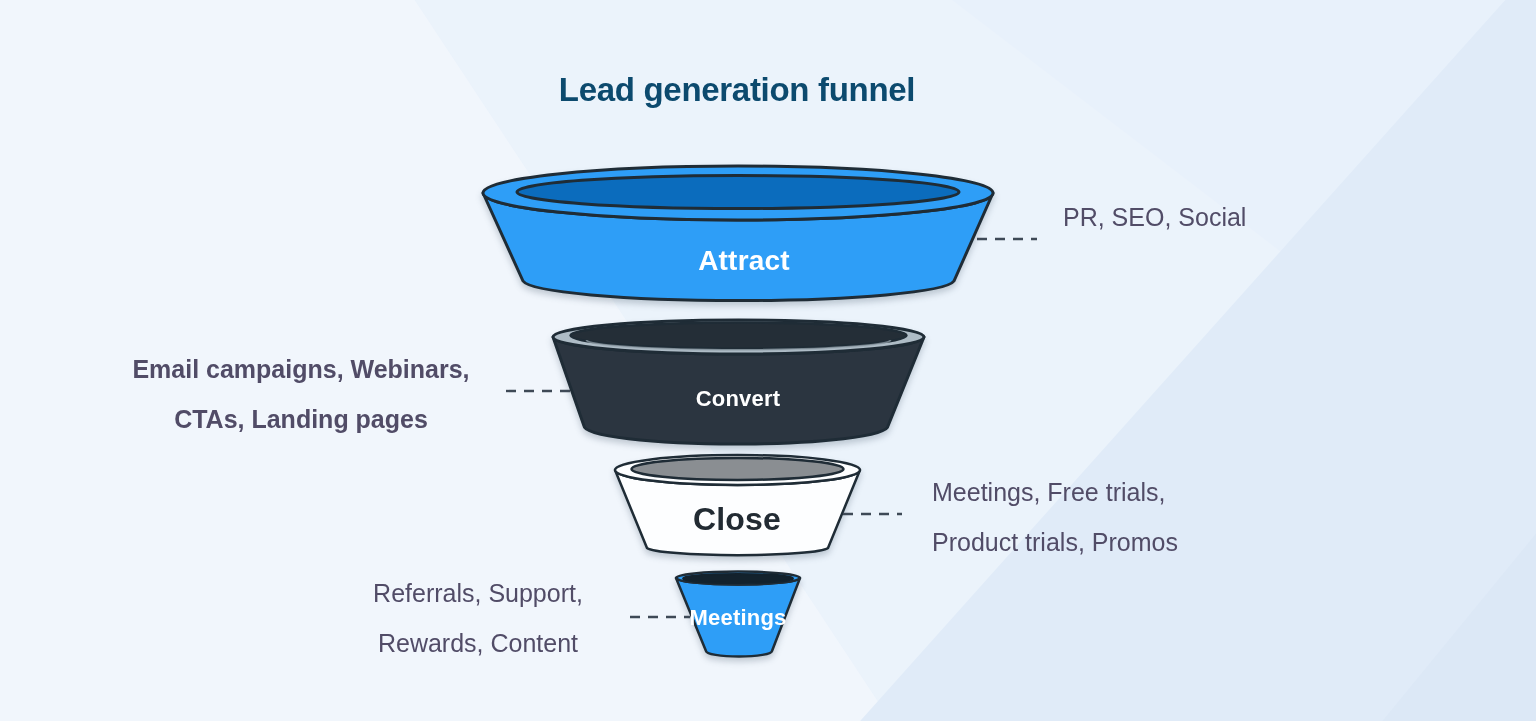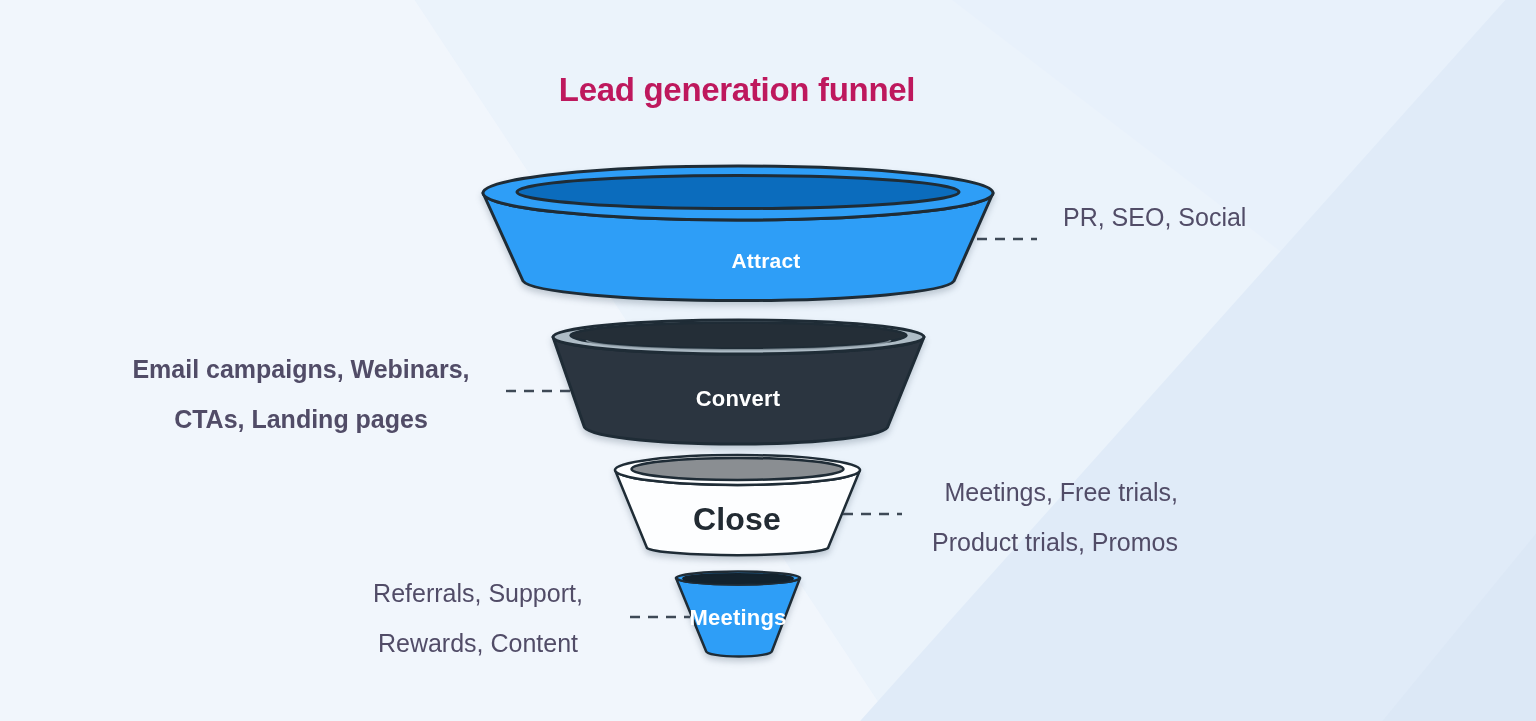--- a/index.html
+++ b/index.html
@@ -11,38 +11,38 @@
     font-family:"Liberation Sans","DejaVu Sans",sans-serif;
   }
   .bg-stripe{position:absolute;inset:0;pointer-events:none;}
   .bg-stripe.s1{background:#e0ebf8;clip-path:polygon(98% 0,100% 0,100% 100%,56% 100%);}
   .bg-stripe.s2{background:#dce8f6;clip-path:polygon(100% 74%,100% 100%,90% 100%);}
   .bg-stripe.s3{background:rgba(255,255,255,.38);clip-path:polygon(0 0,27% 0,58% 100%,0 100%);}
   .bg-stripe.s4{background:rgba(255,255,255,.30);clip-path:polygon(27% 0,62% 0,100% 62%,100% 100%,58% 100%);opacity:.45;}
 
   .title{
     position:absolute;top:71px;left:737px;transform:translateX(-50%);
-    font-size:33px;font-weight:700;color:#be185d;letter-spacing:-0.3px;white-space:nowrap;
+    font-size:33px;font-weight:700;color:#0c4a6e;letter-spacing:-0.3px;white-space:nowrap;
   }
   svg.funnel{position:absolute;left:0;top:0;}
   .bowl{filter:drop-shadow(0 4px 3px rgba(25,45,70,.22));}
 
   .stage-label{
     position:absolute;transform:translate(-50%,-50%);
     font-weight:700;white-space:nowrap;letter-spacing:.2px;
   }
-  .stage-label.attract{left:766px;top:261px;font-size:21px;color:#ffffff;}
+  .stage-label.attract{left:744px;top:261px;font-size:28px;color:#ffffff;}
   .stage-label.convert{left:738px;top:399px;font-size:22px;color:#ffffff;}
   .stage-label.close  {left:737px;top:519px;font-size:32px;color:#222b33;}
   .stage-label.inspire{left:738px;top:618px;font-size:22px;color:#ffffff;}
 
   .annotation{
     position:absolute;color:#514c67;font-size:25px;line-height:50px;white-space:nowrap;
   }
-  .annotation.right{text-align:right;}
+  .annotation.right{text-align:left;}
   .annotation.left{text-align:center;}
   .ann-attract{left:1063px;top:192px;}
   .ann-convert{left:85px;width:432px;top:344px;font-weight:bold;}
   .ann-close  {left:932px;top:467px;}
   .ann-inspire{left:262px;width:432px;top:568px;}
 </style>
 </head>
 <body>
 
 <div class="canvas">

